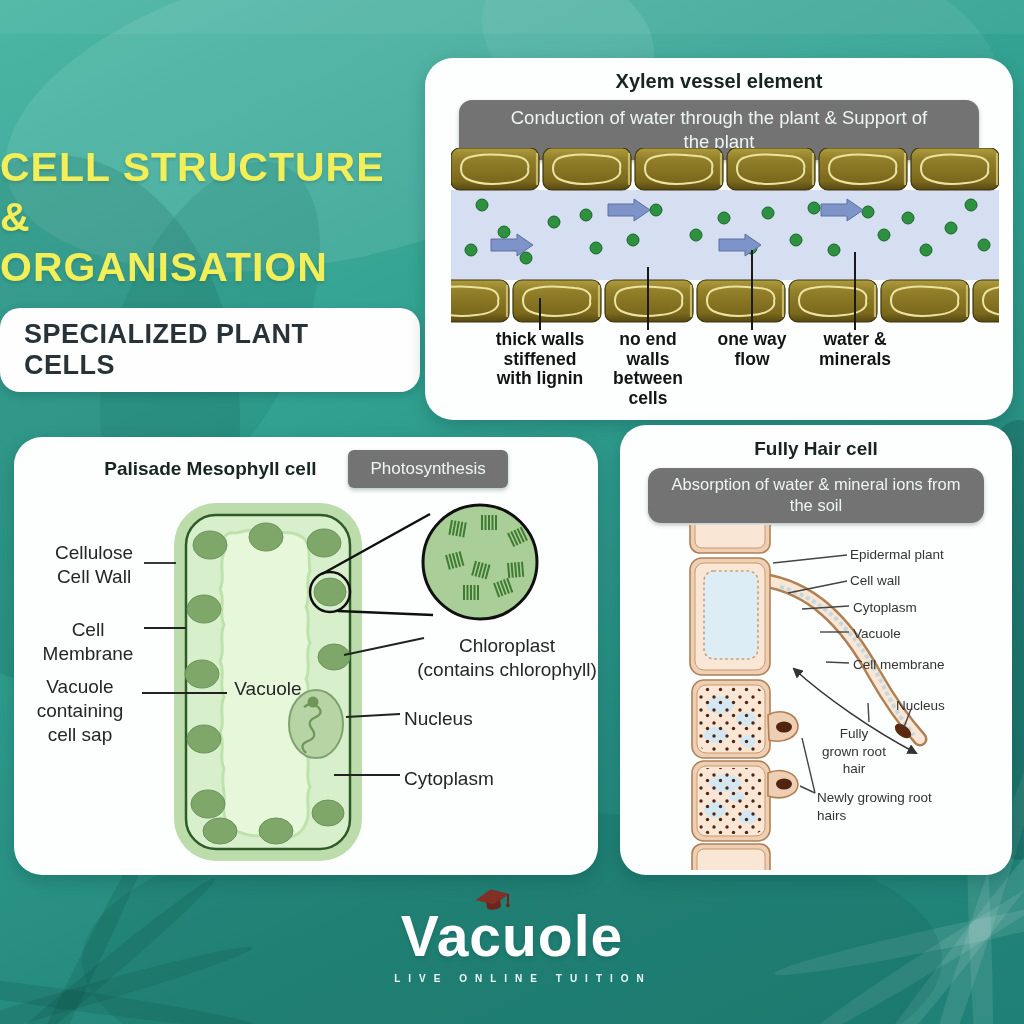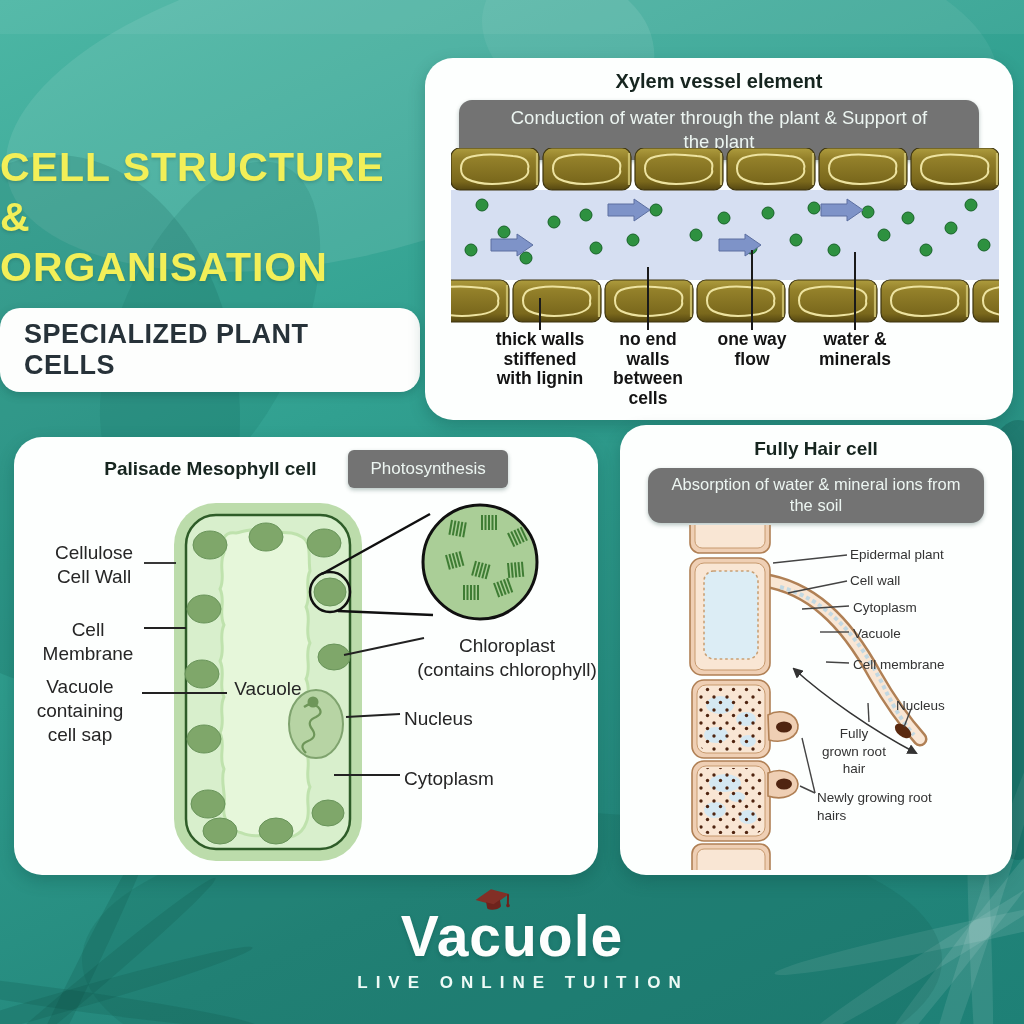--- a/index.html
+++ b/index.html
@@ -62,21 +62,21 @@
   .rl-membrane{left:233px;top:231px;}
   .rl-nucleus{left:276px;top:272px;}
   .rl-fully{left:202px;top:300px;width:64px;text-align:center;}
   .rl-newly{left:197px;top:364px;width:118px;}
 
   
   .footer{position:absolute;left:0;right:0;top:903px;text-align:center;color:#fff;}
   .brand{position:relative;display:inline-block;font-size:57px;font-weight:800;
     letter-spacing:1px;color:#fdfefd;text-shadow:0 2px 4px rgba(10,60,54,.25);}
   .cap-icon{position:absolute;left:calc(41% - 17px);top:-15px;transform:rotate(-10deg);}
-  .tagline{margin-top:4px;font-size:17px;font-weight:600;letter-spacing:8px;color:#eefaf6;padding-left:22px;}
+  .tagline{margin-top:4px;font-size:10px;font-weight:600;letter-spacing:8px;color:#eefaf6;padding-left:22px;}
 </style>
 </head>
 <body>
 
 <div class="poster">
 
   <svg class="bg-leaves" width="1024" height="1024">
     <rect x="0" y="0" width="1024" height="34" fill="rgba(255,255,255,0.06)"></rect>
     <ellipse cx="330" cy="110" rx="330" ry="150" fill="rgba(255,255,255,0.09)" transform="rotate(-12 330 110)"></ellipse>
     <ellipse cx="740" cy="50" rx="260" ry="120" fill="rgba(255,255,255,0.06)" transform="rotate(8 740 50)"></ellipse>

